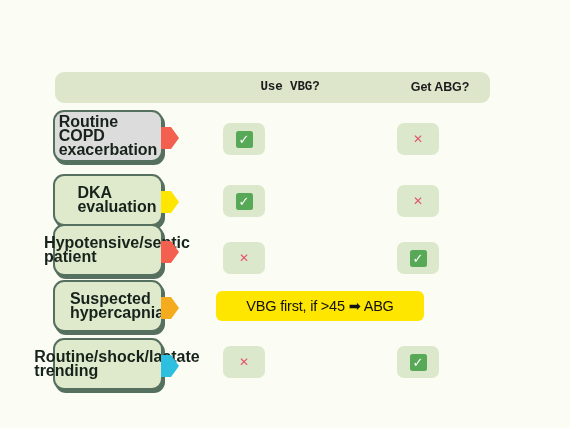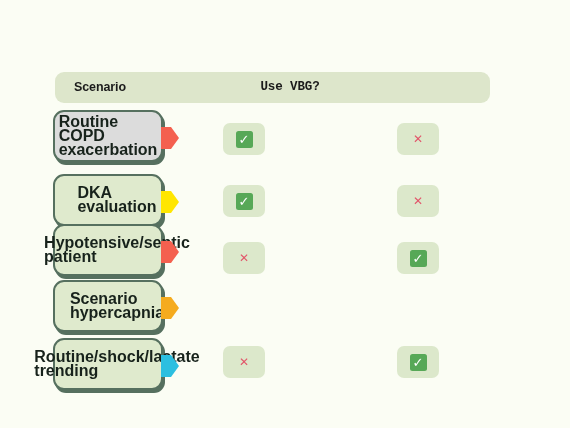--- a/index.html
+++ b/index.html
@@ -147,22 +147,22 @@
     white-space: nowrap;
     letter-spacing: -0.2px;
   }
 </style>
 </head>
 <body>
 
 <div id="canvas">
 
   <div class="header-band">
-    <div class="header-cell hc-scenario">Scenario</div>
     <div class="header-cell hc-vbg">Use VBG?</div>
+    <div class="header-cell hc-abg">Get ABG?</div>
   </div>
 
   <div class="card-wrap" style="top:113px;">
     <div class="card-shadow"></div>
     <div class="card-body gray">
       <span class="card-label">Routine COPD exacerbation</span>
     </div>
     <div class="card-arrow">
       <svg width="18" height="22" viewBox="0 0 18 22">
         <path d="M0 0 H10 L18 11 L10 22 H0 Z" fill="#f4604f"></path>
@@ -208,28 +208,31 @@
   <div class="cell col-vbg" style="top:242px;">
     <span class="mark-x">✕</span>
   </div>
   <div class="cell col-abg" style="top:242px;">
     <span class="mark-check">✓</span>
   </div>
 
   <div class="card-wrap" style="top:283px;">
     <div class="card-shadow"></div>
     <div class="card-body green">
-      <span class="card-label">Scenario hypercapnia</span>
+      <span class="card-label">Suspected hypercapnia</span>
     </div>
     <div class="card-arrow">
       <svg width="18" height="22" viewBox="0 0 18 22">
         <path d="M0 0 H10 L18 11 L10 22 H0 Z" fill="#f5ab1e"></path>
       </svg>
     </div>
   </div>
+  <div class="callout">
+    <span>VBG first, if &gt;45 ➡ ABG</span>
+  </div>
 
   <div class="card-wrap" style="top:341px;">
     <div class="card-shadow"></div>
     <div class="card-body green">
       <span class="card-label">Routine/shock/lactate trending</span>
     </div>
     <div class="card-arrow">
       <svg width="18" height="22" viewBox="0 0 18 22">
         <path d="M0 0 H10 L18 11 L10 22 H0 Z" fill="#2cbfe0"></path>
       </svg>

